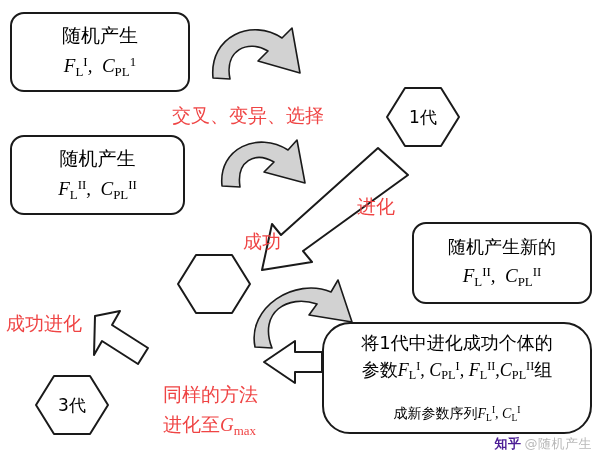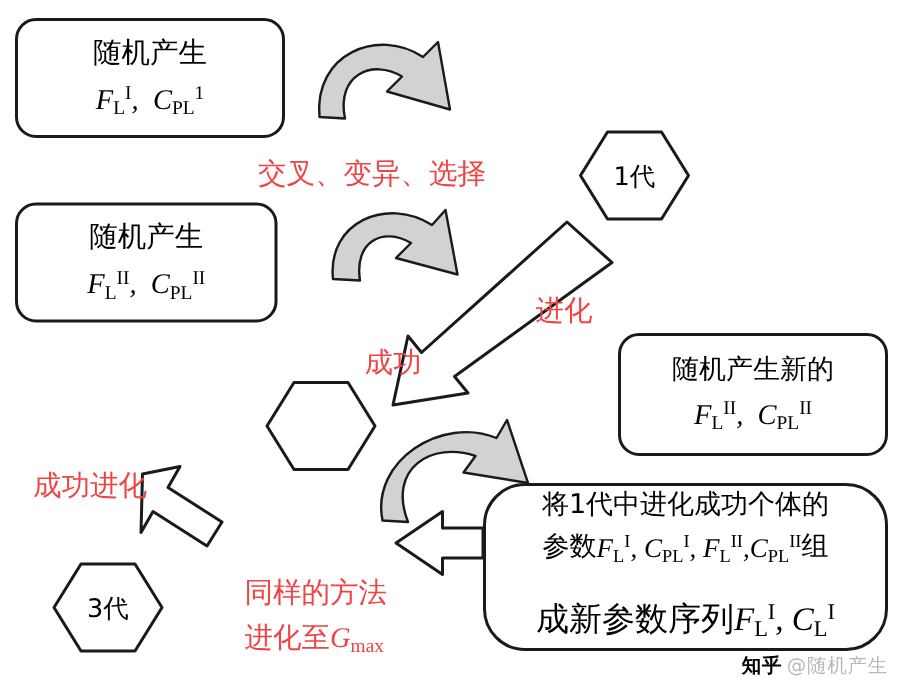--- a/index.html
+++ b/index.html
@@ -68,21 +68,21 @@
     position: absolute;
     right: 8px;
     bottom: 6px;
     color: #b9b9b9;
     font-size: 13px;
     font-family: "DejaVu Sans", "Liberation Sans", sans-serif;
     letter-spacing: 0.5px;
   }
   .wm .logo {
     display: inline-block;
-    color: #000000;
+    color: #4c1d95;
     font-weight: bold;
     margin-right: 3px;
   }
 </style>
 </head>
 <body>
 
 <div id="stage">
 
   <svg class="layer" viewBox="0 0 600 459">
@@ -155,32 +155,32 @@
       <span>F</span><sub>L</sub><sup>II</sup>,&nbsp;
       <span>C</span><sub>PL</sub><sup>II</sup>
     </div>
   </div>
 
   <div class="node-box" style="left:322px; top:322px; width:270px; height:112px; border-radius:28px;">
     <div class="line zh" style="font-size:18px;">将1代中进化成功个体的</div>
     <div class="line" style="font-size:18px; margin-top:3px;">
       <span class="zh">参数</span><span class="it"><span>F</span><sub>L</sub><sup>I</sup>, <span>C</span><sub>PL</sub><sup>I</sup>, <span>F</span><sub>L</sub><sup>II</sup>,<span>C</span><sub>PL</sub><sup>II</sup></span><span class="zh">组</span>
     </div>
-    <div class="line" style="font-size:22px; margin-top:20px;">
+    <div class="line" style="font-size:14px; margin-top:20px;">
       <span class="zh">成新参数序列</span><span class="it"><span>F</span><sub>L</sub><sup>I</sup>, <span>C</span><sub>L</sub><sup>I</sup></span>
     </div>
   </div>
 
   <div class="free-label zh" style="left:172px; top:103px; font-size:19px;">交叉、变异、选择</div>
 
   <div class="free-label zh" style="left:243px; top:185px; font-size:19px;margin-top:44px;">成功</div>
 
   <div class="free-label zh" style="left:357px; top:194px; font-size:19px;">进化</div>
 
-  <div class="free-label zh" style="left:22px; top:311px; font-size:19px;">成功进化</div>
+  <div class="free-label zh" style="left:6px; top:311px; font-size:19px;">成功进化</div>
 
   <div class="free-label zh" style="left:163px; top:382px; font-size:19px;font-family:Liberation Mono, monospace;">同样的方法</div>
 
   <div class="free-label" style="left:163px; top:412px; font-size:19px;">
     <span class="zh">进化至</span><span class="it">G</span><sub>max</sub>
   </div>
 
   <div class="wm">
     <span class="logo">知乎</span><span>@随机产生</span>
   </div>

